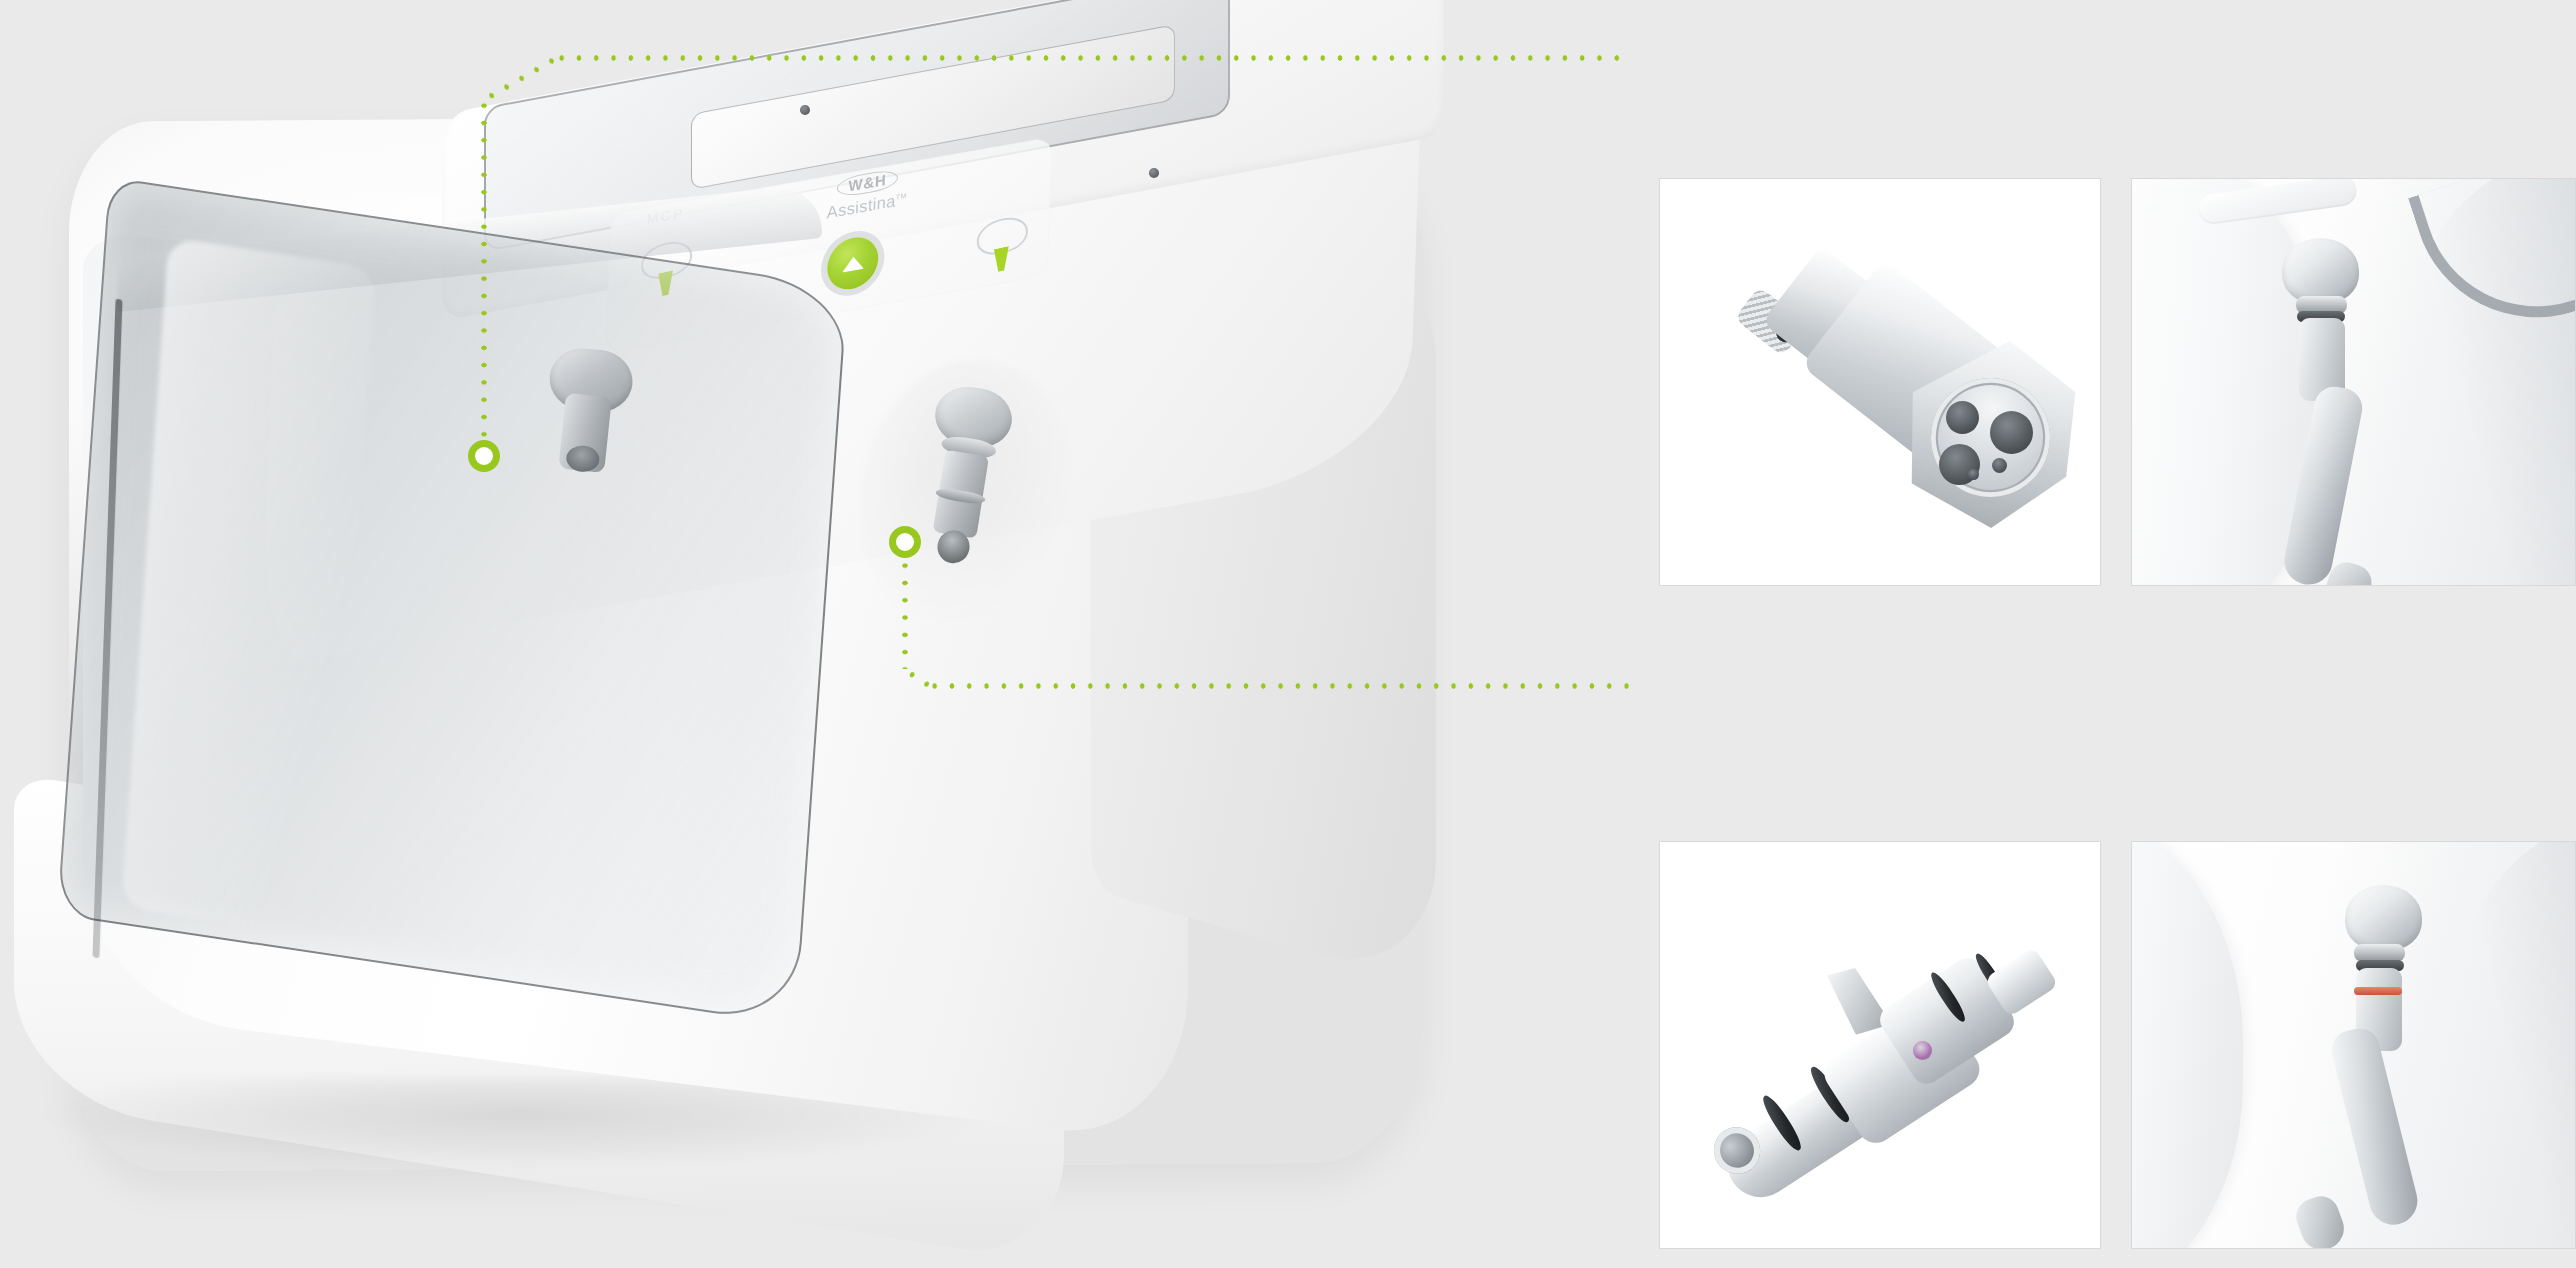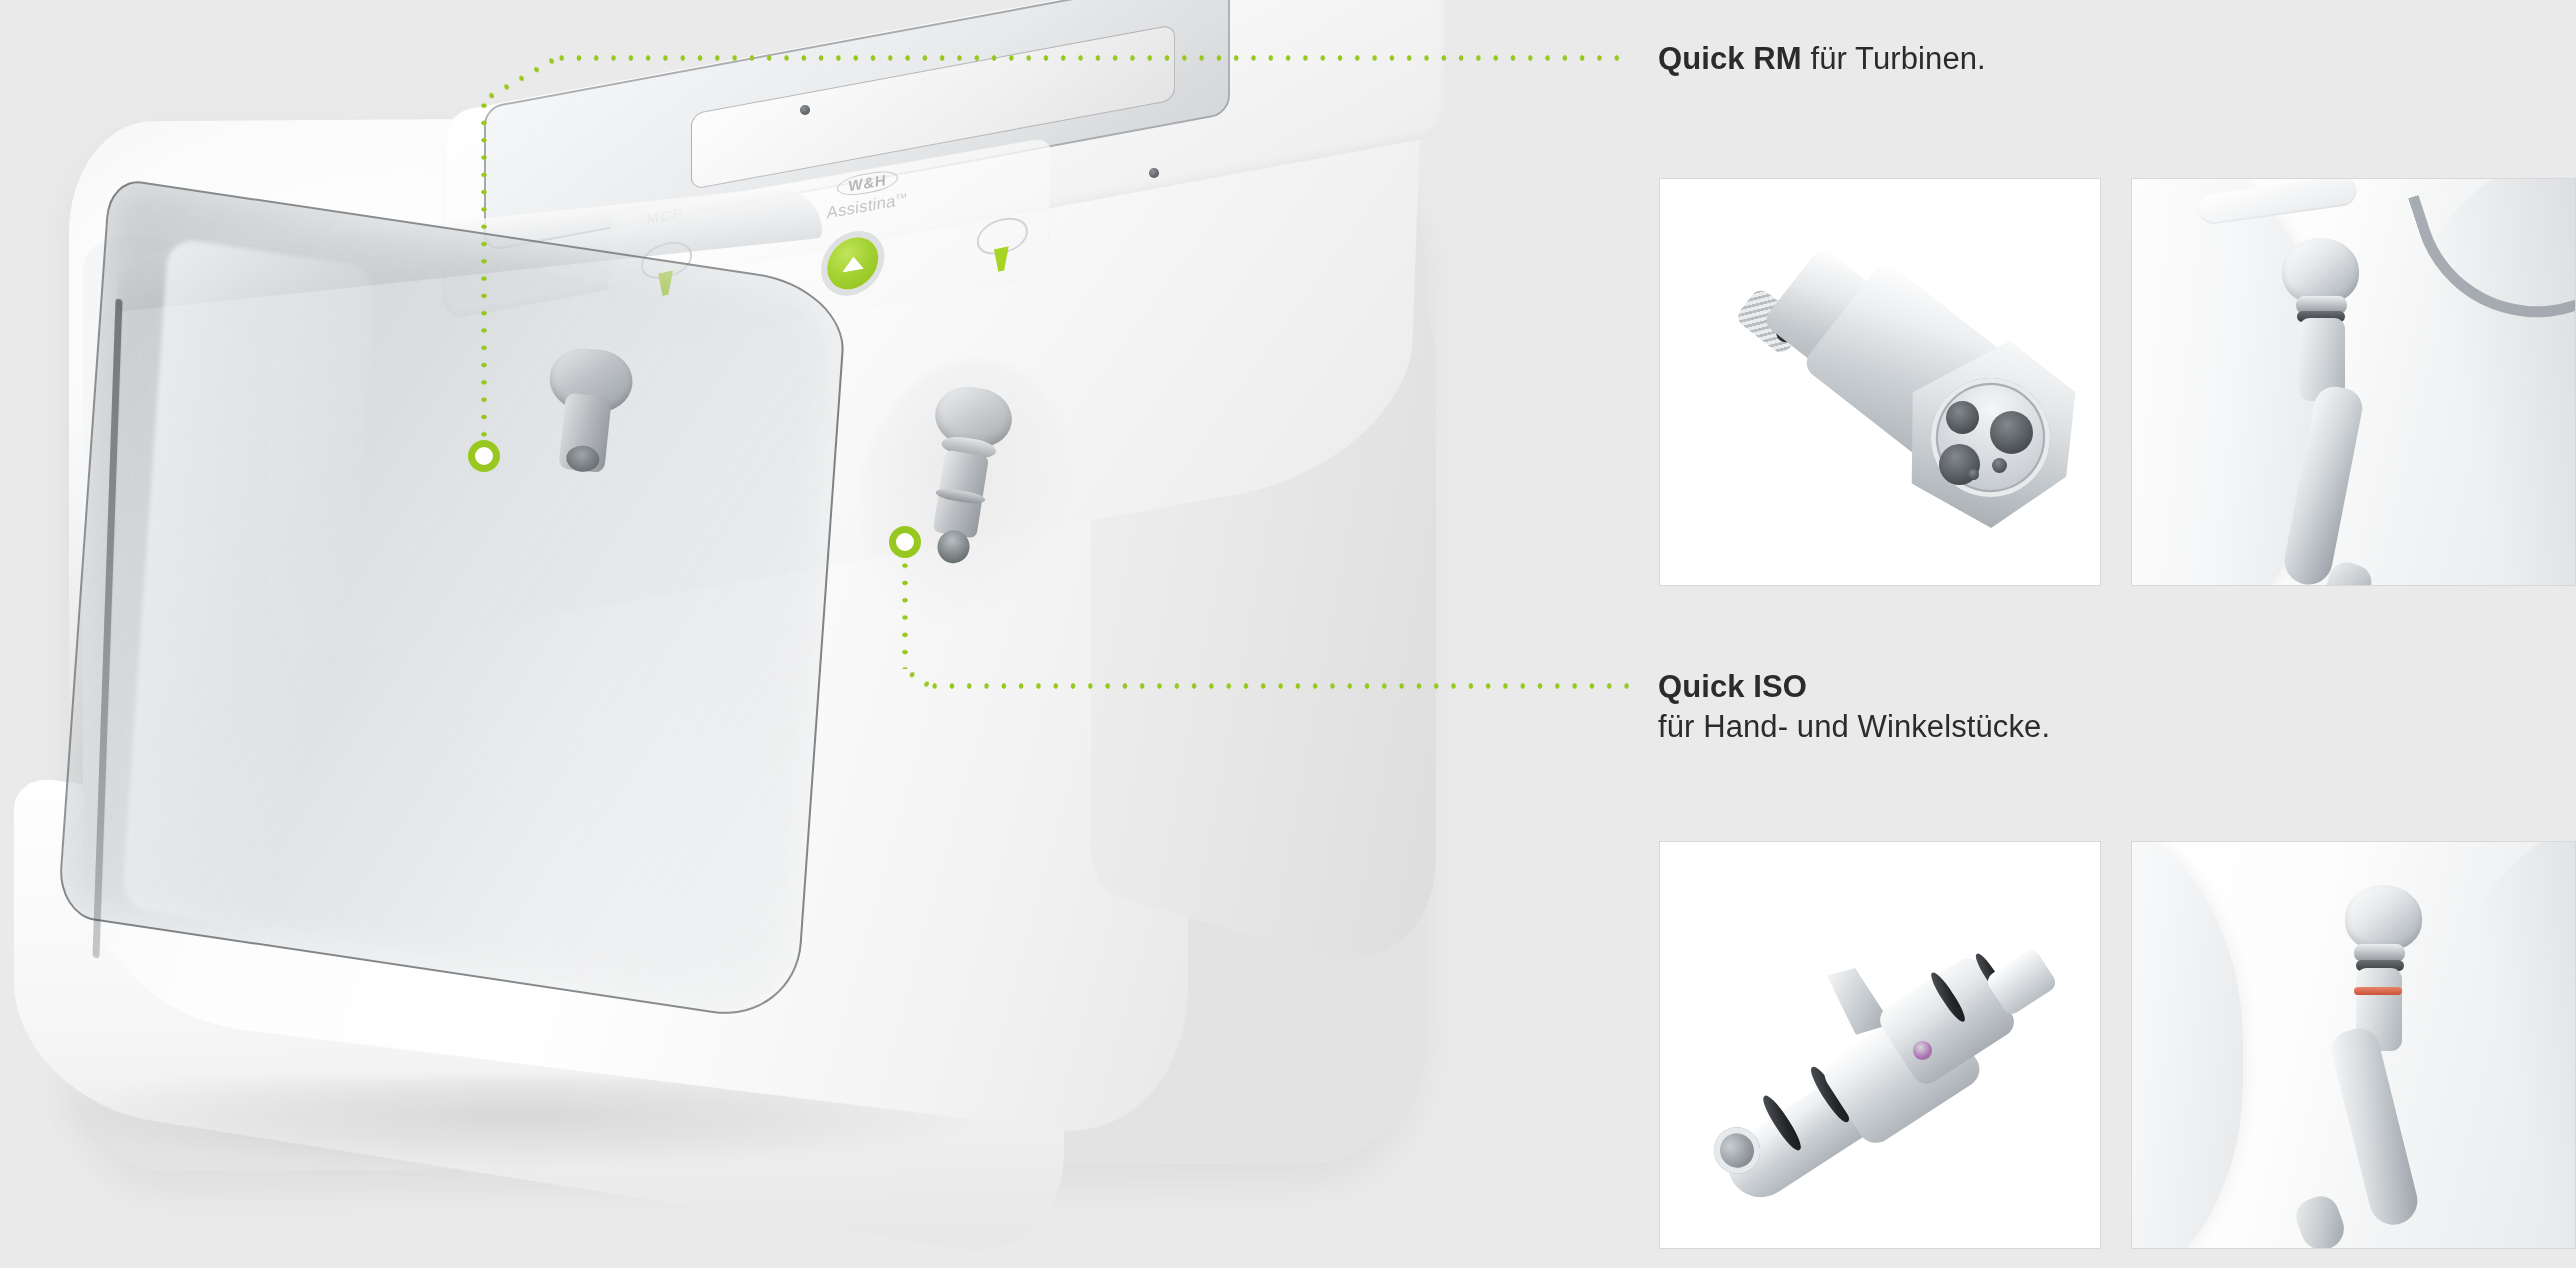--- a/index.html
+++ b/index.html
@@ -502,32 +502,21 @@
     <div class="marker" id="marker-rm"></div>
 
     <div class="leader">
       <div class="dot-v" style="left:902px; top:557px; height:112px;"></div>
       <div class="dot-diag" style="left:905px; top:667px; width:29px; transform: rotate(33deg);"></div>
       <div class="dot-h" style="left:926px; top:683px; width:712px;"></div>
     </div>
     <div class="marker" id="marker-iso"></div>
   </div>
 
-  <div class="callout" id="callout-rm">
-    <div class="headline">
-      <b>Quick RM</b><span> für Turbinen.</span>
-    </div>
-  </div>
-
-  <div class="callout" id="callout-iso">
-    <div class="headline">
-      <b>Quick ISO</b>
-    </div>
-    <div class="headline">für Hand- und Winkelstücke.</div>
-  </div>
+
 
   <div class="tile" id="tile-rm-product">
     <div class="art rm-art">
       <div class="thread"></div>
       <div class="o-ring-a"></div>
       <div class="barrel-a"></div>
       <div class="barrel-b"></div>
       <div class="hex"></div>
       <div class="face"></div>
       <div class="hole h1"></div>

